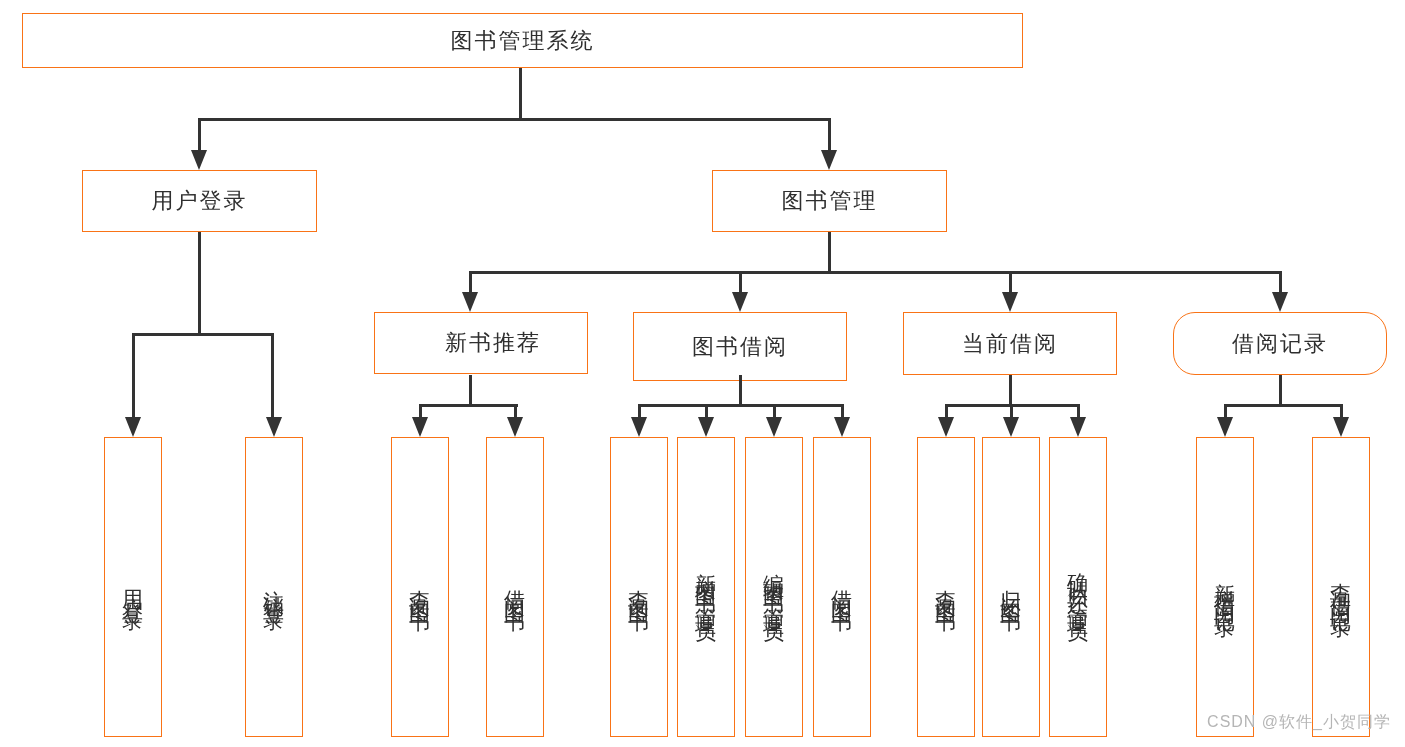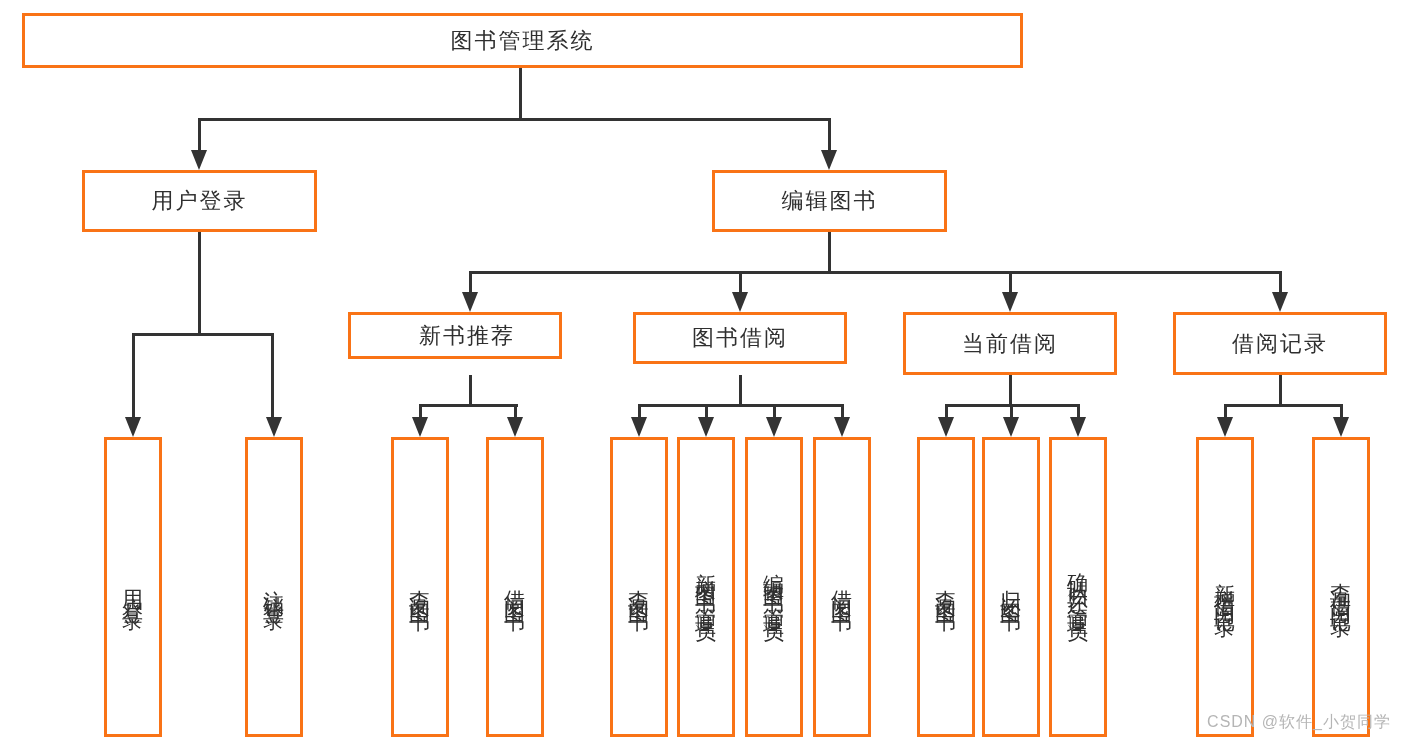--- a/index.html
+++ b/index.html
@@ -11,21 +11,21 @@
   #stage {
     position: relative;
     width: 1405px;
     height: 747px;
     background: #ffffff;
     overflow: hidden;
   }
   .box {
     position: absolute;
     box-sizing: border-box;
-    border: 3px solid #f97316;
+    border: 1px solid #f97316;
     background: #ffffff;
     display: flex;
     align-items: center;
     justify-content: center;
     color: #2f2f2f;
   }
   .h-label {
     font-size: 22px;
     letter-spacing: 2px;
     white-space: nowrap;
@@ -66,36 +66,36 @@
 
   <div class="box" style="left:22px; top:13px; width:1001px; height:55px;">
     <span class="h-label">图书管理系统</span>
   </div>
 
   <div class="box" style="left:82px; top:170px; width:235px; height:62px;">
     <span class="h-label">用户登录</span>
   </div>
 
   <div class="box" style="left:712px; top:170px; width:235px; height:62px;">
-    <span class="h-label">编辑图书</span>
-  </div>
-
-  <div class="box" style="left:348px; top:312px; width:214px; height:47px;padding-left:24px;">
+    <span class="h-label">图书管理</span>
+  </div>
+
+  <div class="box" style="left:374px; top:312px; width:214px; height:62px;padding-left:24px;">
     <span class="h-label">新书推荐</span>
   </div>
 
-  <div class="box" style="left:633px; top:312px; width:214px; height:52px;">
+  <div class="box" style="left:633px; top:312px; width:214px; height:69px;">
     <span class="h-label">图书借阅</span>
   </div>
 
   <div class="box" style="left:903px; top:312px; width:214px; height:63px;justify-content:center;">
     <span class="h-label">当前借阅</span>
   </div>
 
-  <div class="box" style="left:1173px; top:312px; width:214px; height:63px;">
+  <div class="box" style="left:1173px; top:312px; width:214px; height:63px;border-radius:22px;">
     <span class="h-label">借阅记录</span>
   </div>
 
   <div class="box leaf" style="left:104px; top:437px; width:58px; height:300px;">
     <span class="v-label">用户登录</span>
   </div>
   <div class="box leaf" style="left:245px; top:437px; width:58px; height:300px;">
     <span class="v-label">注销登录</span>
   </div>
 

